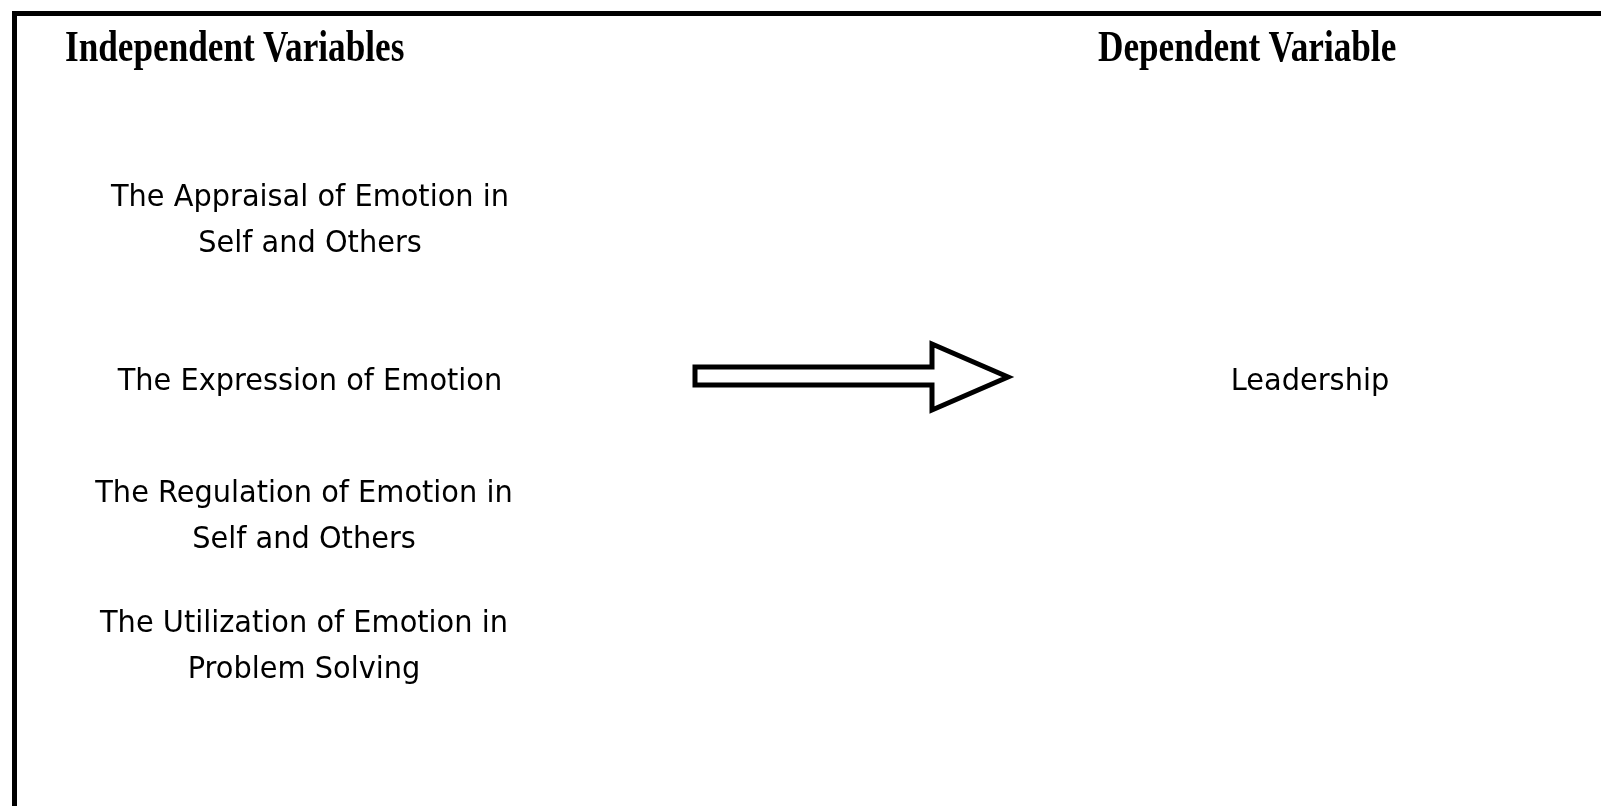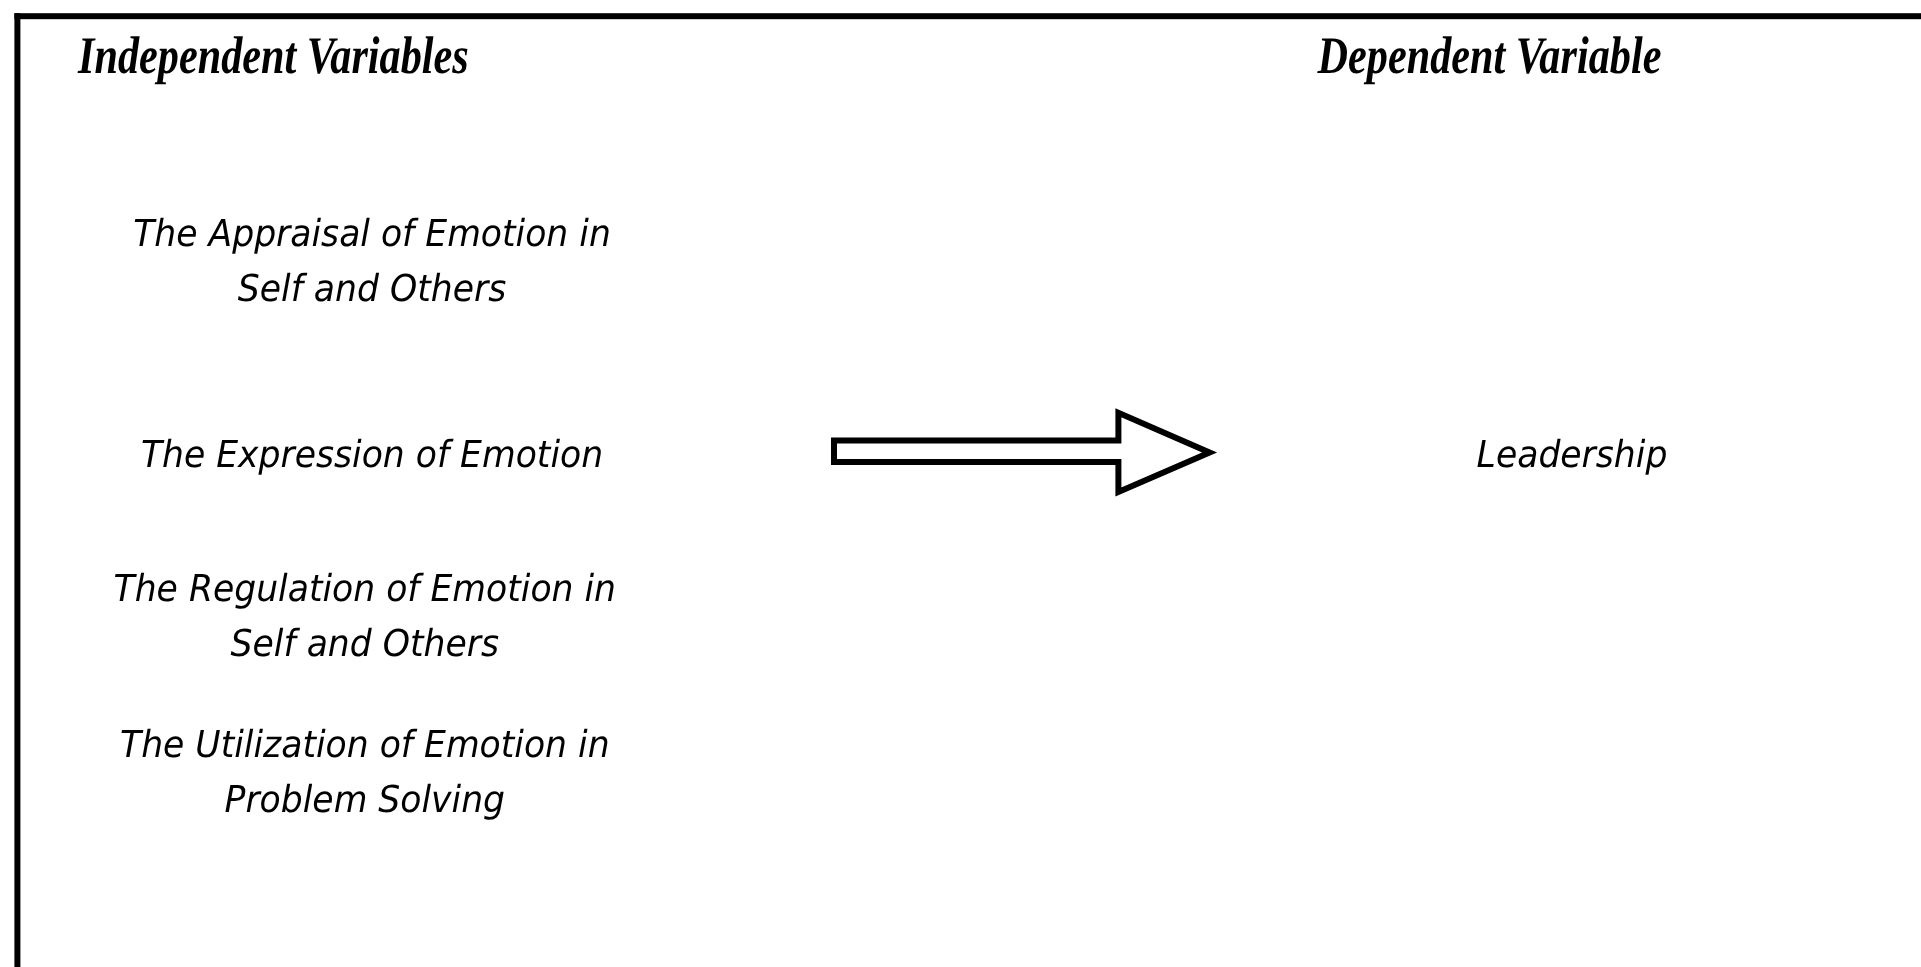--- a/index.html
+++ b/index.html
@@ -9,21 +9,20 @@
     background: #ffffff;
   }
   #canvas {
     position: relative;
     width: 1601px;
     height: 806px;
     background: #ffffff;
     overflow: hidden;
     font-family: "DejaVu Sans", sans-serif;
     color: #000000;
-    font-style: italic;
   }
 
   
   .frame-top {
     position: absolute;
     left: 12px;
     top: 11px;
     width: 1589px;
     height: 5px;
     background: #000000;

